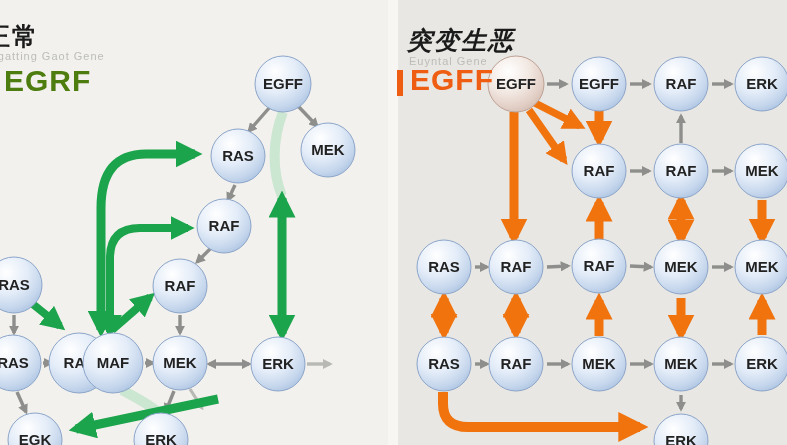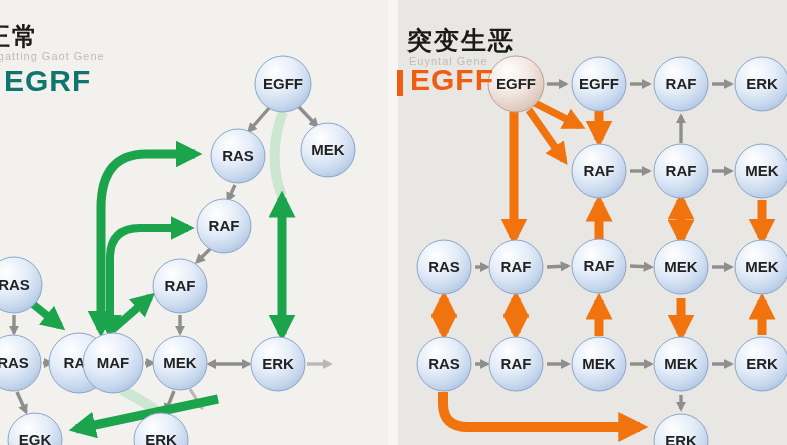--- a/index.html
+++ b/index.html
@@ -11,21 +11,21 @@
   #bg-right{left:398px;width:389px;}
   .heading-cn{position:absolute;font-size:25px;font-weight:700;color:#1b1b1b;
               letter-spacing:2px;white-space:nowrap;}
   .heading-sub{position:absolute;font-size:11px;color:#bcbcb8;letter-spacing:1px;
                white-space:nowrap;}
   .panel-title{position:absolute;font-size:30px;font-weight:800;letter-spacing:1px;
                white-space:nowrap;}
   #left-heading{left:-15px;top:20px;}
   #left-sub{left:-14px;top:50px;}
   #left-title{left:4px;top:64px;color:#161616;}
-  #right-heading{left:407px;top:24px;}
+  #right-heading{left:407px;top:24px;font-style:italic;}
   #right-sub{left:409px;top:55px;}
   #right-title{left:410px;top:63px;}
   .accent-bar{position:absolute;left:397px;top:70px;width:6px;height:26px;}
   svg{position:absolute;left:0;top:0;}
   text.node-label{font-family:"Liberation Sans",sans-serif;font-weight:600;}
 </style>
 </head>
 <body>
 
 <div class="stage">
@@ -184,19 +184,19 @@
         <text x="681" y="364" dy="5" text-anchor="middle" font-size="15" fill="#222222" class="node-label">MEK</text>
         <circle cx="762" cy="364" r="27" fill="url(#gBlue)" stroke="#8ca5c9" stroke-width="1"></circle>
         <text x="762" y="364" dy="5" text-anchor="middle" font-size="15" fill="#222222" class="node-label">ERK</text>
         <circle cx="681" cy="441" r="27" fill="url(#gBlue)" stroke="#8ca5c9" stroke-width="1"></circle>
         <text x="681" y="441" dy="5" text-anchor="middle" font-size="15" fill="#222222" class="node-label">ERK</text>
       </g>
     </svg>
 
   <div class="heading-cn" id="left-heading">正常</div>
   <div class="heading-sub" id="left-sub">ergatting Gaot Gene</div>
-  <div class="panel-title" id="left-title" style="color: #0f766e;">EGRF</div>
+  <div class="panel-title" id="left-title" style="color: #4d7c0f;">EGRF</div>
 
   <div class="heading-cn" id="right-heading">突变生恶</div>
   <div class="heading-sub" id="right-sub">Euyntal Gene</div>
   <div class="accent-bar" id="right-accent-bar" style="background: rgb(238, 93, 17);"></div>
   <div class="panel-title" id="right-title" style="color: rgb(238, 93, 17);">EGFF</div>
 </div>
 
 </body></html>

